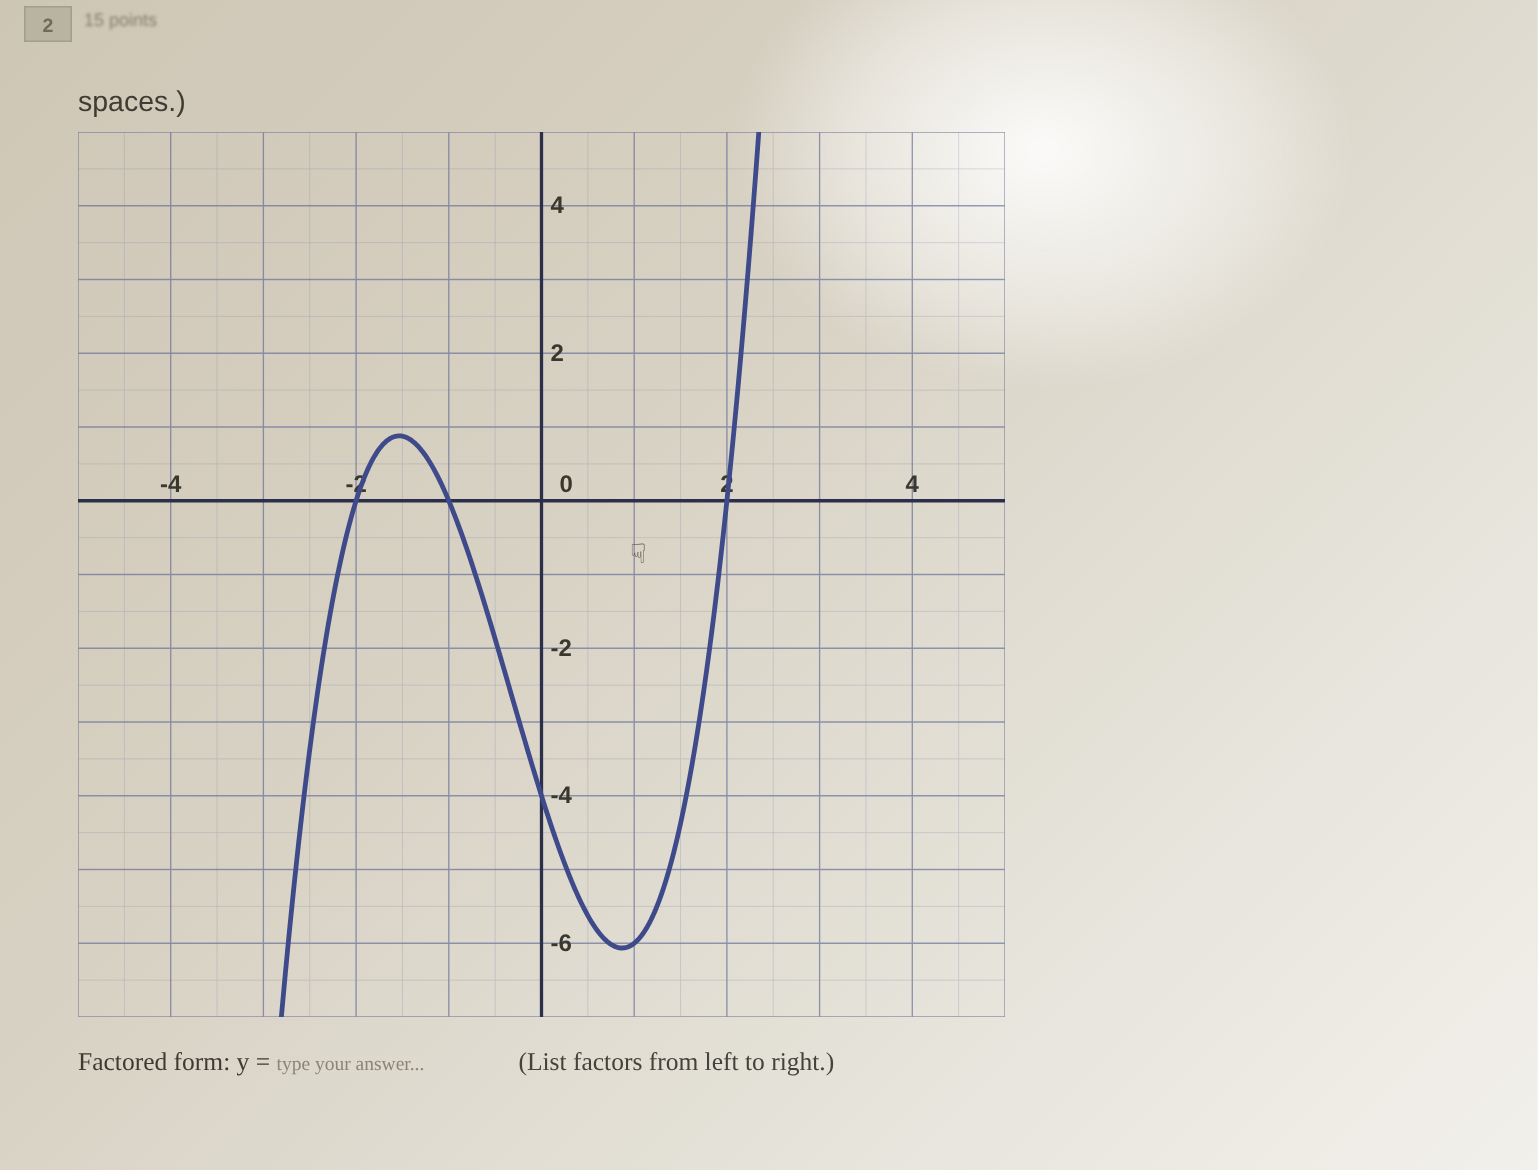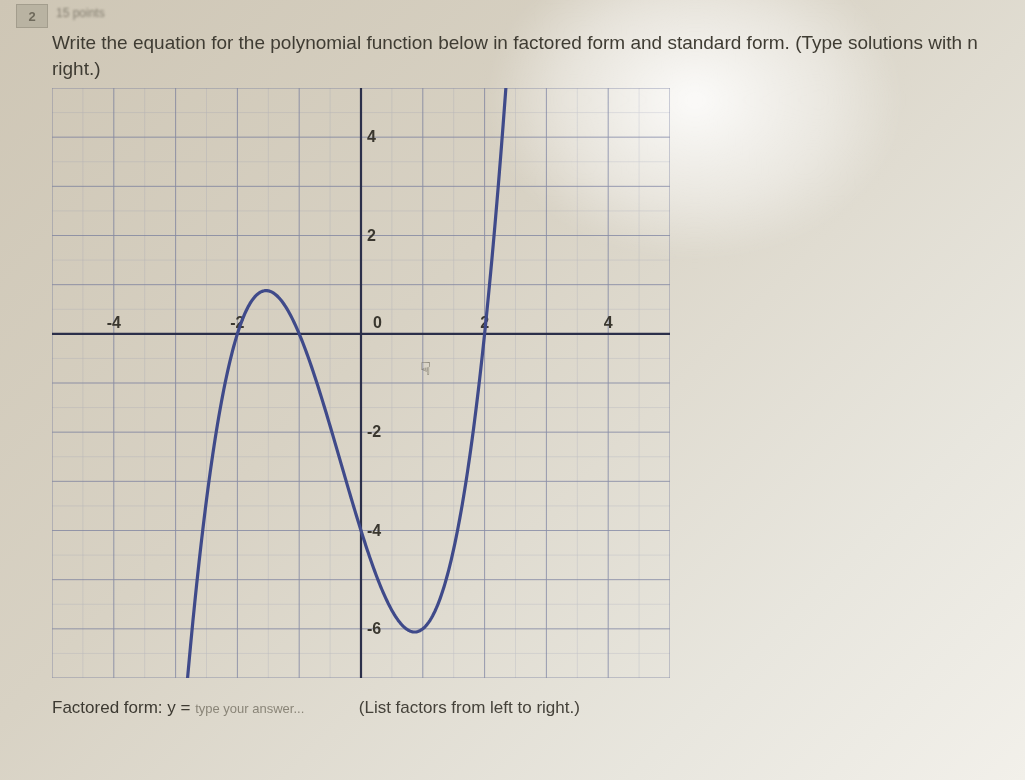--- a/index.html
+++ b/index.html
@@ -69,20 +69,21 @@
   }
   .answers {
     position: absolute;
     left: 52px;
     top: 698px;
     font-size: 17px;
     color: #3d3a32;
   }
   .answers .row {
     margin-bottom: 18px;
+    font-family: Liberation Serif, serif;
   }
   .answers .placeholder {
     font-size: 13px;
     color: #8a8578;
     display: inline-block;
     min-width: 140px;
   }
   .answers .hint {
     font-size: 17px;
     color: #45423a;
@@ -96,22 +97,22 @@
 </style>
 </head>
 <body>
 
 <div class="glare"></div>
 
 <div class="qnum-box">2</div>
 <div class="qmeta">15 points</div>
 
 <div class="prompt">
-  <span>Write the equation for the polynomial function below in factored form and standard form. (Type solutions with n</span><br>
-  <span>right.)</span>
+  <br>
+  <span>spaces.)</span>
 </div>
 
 <div class="chart-wrap">
   <svg class="chart" viewBox="0 0 618 590">
     <g id="grid-minor" opacity="0.35">
         <line x1="0" y1="0" x2="0" y2="590" stroke="#7f86a8" stroke-width="0.5"></line>
         <line x1="30.900000000000002" y1="0" x2="30.900000000000002" y2="590" stroke="#7f86a8" stroke-width="0.5"></line>
         <line x1="61.800000000000004" y1="0" x2="61.800000000000004" y2="590" stroke="#7f86a8" stroke-width="0.5"></line>
         <line x1="92.7" y1="0" x2="92.7" y2="590" stroke="#7f86a8" stroke-width="0.5"></line>
         <line x1="123.60000000000001" y1="0" x2="123.60000000000001" y2="590" stroke="#7f86a8" stroke-width="0.5"></line>

